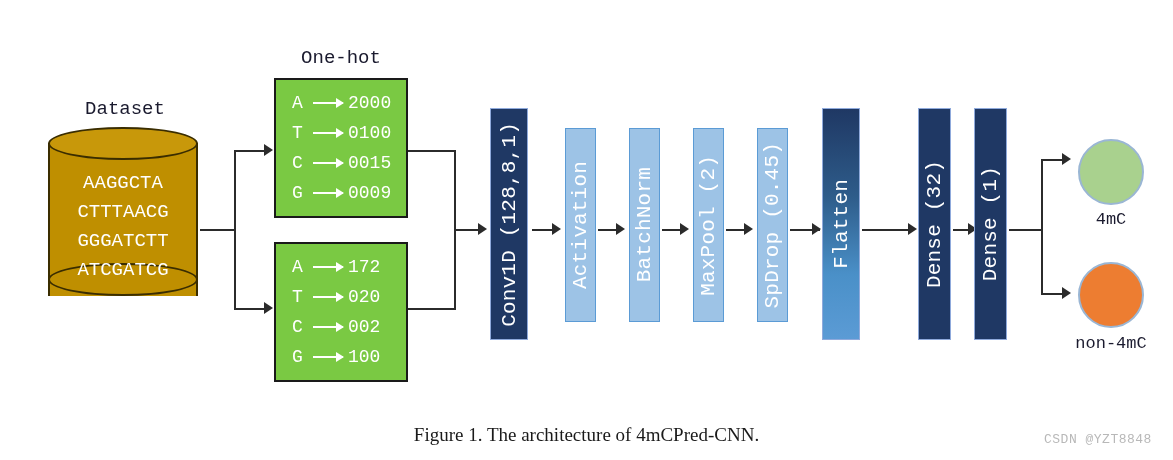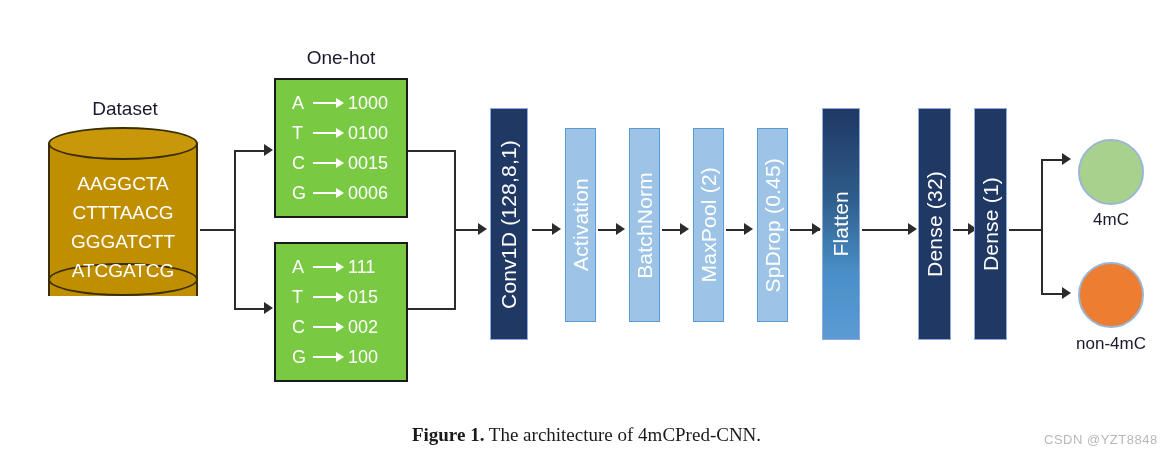--- a/index.html
+++ b/index.html
@@ -10,21 +10,21 @@
   body {
     font-family: "Liberation Sans", sans-serif;
   }
   #figure-root {
     position: relative;
     width: 1173px;
     height: 460px;
     background: #ffffff;
     overflow: hidden;
   }
-  .abs { position: absolute; }
+  .abs { position: absolute; font-family: Liberation Mono, monospace; }
 
   
   #dataset-label {
     left: 60px; top: 98px; width: 130px;
     text-align: center;
     font-size: 19px;
     color: #1a1a2e;
   }
   #dataset-cylinder {
     left: 48px; top: 127px;
@@ -172,21 +172,21 @@
   #label-non4mc { left: 1046px; top: 334px; width: 130px; }
 
   
   #caption {
     left: 0; top: 424px; width: 1173px;
     text-align: center;
     font-family: "Liberation Serif", serif;
     font-size: 19px;
     color: #1a1a1a;
   }
-  #caption b { font-weight: bold; }
+  #caption b { font-weight: normal; }
   #watermark {
     left: 1044px; top: 432px;
     font-size: 13px;
     color: #b8b8b8;
     letter-spacing: 0.5px;
   }
 </style>
 </head>
 <body>
 
@@ -210,49 +210,49 @@
   <div class="abs line-h" style="left:234px; top:150px; width:32px;"></div>
   <div class="abs arrow-r" style="left:264px; top:144px;"></div>
   <div class="abs line-h" style="left:234px; top:308px; width:32px;"></div>
   <div class="abs arrow-r" style="left:264px; top:302px;"></div>
 
   <div class="abs" id="onehot-label">One-hot</div>
   <div class="abs enc-box" id="onehot-box">
     <div class="enc-row">
       <span class="enc-base">A</span>
       <span class="enc-arrow"></span>
-      <span>1000</span>
+      <span>2000</span>
     </div>
     <div class="enc-row">
       <span class="enc-base">T</span>
       <span class="enc-arrow"></span>
       <span>0100</span>
     </div>
     <div class="enc-row">
       <span class="enc-base">C</span>
       <span class="enc-arrow"></span>
       <span>0015</span>
     </div>
     <div class="enc-row">
       <span class="enc-base">G</span>
       <span class="enc-arrow"></span>
-      <span>0006</span>
+      <span>0009</span>
     </div>
   </div>
 
   <div class="abs enc-box" id="ncp-box">
     <div class="enc-row">
       <span class="enc-base">A</span>
       <span class="enc-arrow"></span>
-      <span>111</span>
+      <span>172</span>
     </div>
     <div class="enc-row">
       <span class="enc-base">T</span>
       <span class="enc-arrow"></span>
-      <span>015</span>
+      <span>020</span>
     </div>
     <div class="enc-row">
       <span class="enc-base">C</span>
       <span class="enc-arrow"></span>
       <span>002</span>
     </div>
     <div class="enc-row">
       <span class="enc-base">G</span>
       <span class="enc-arrow"></span>
       <span>100</span>

